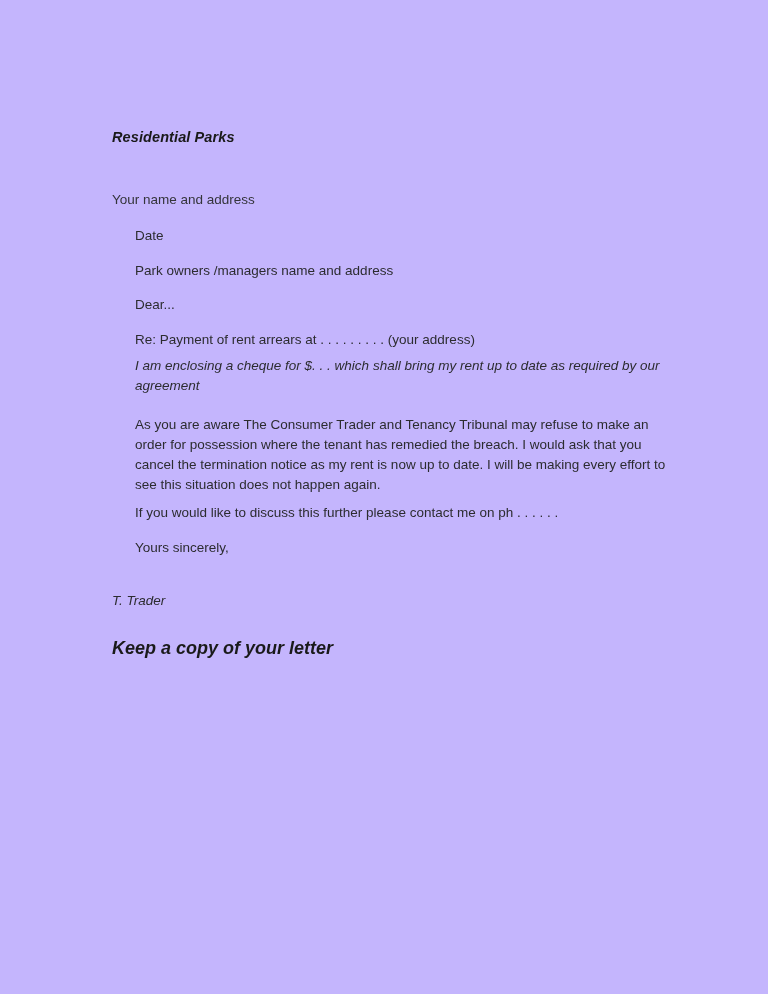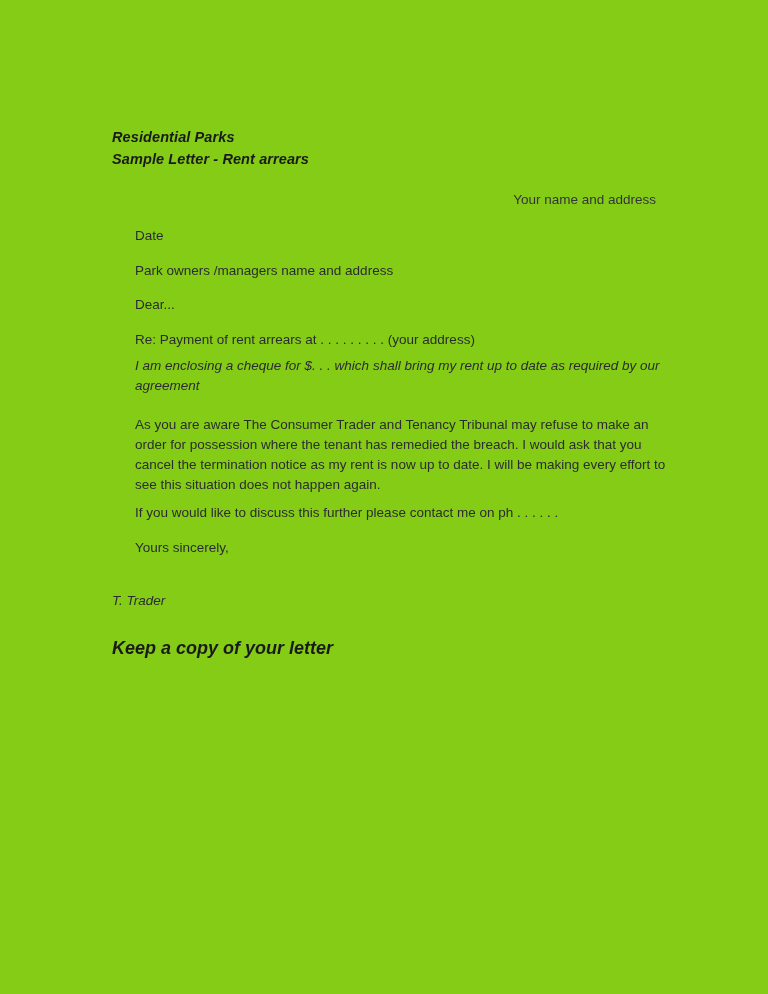--- a/index.html
+++ b/index.html
@@ -11,21 +11,21 @@
     height: 994px;
     background: #ffffff;
     font-family: "Liberation Sans", sans-serif;
     -webkit-font-smoothing: antialiased;
   }
 
   .page {
     position: relative;
     width: 768px;
     height: 994px;
-    background: #84cc16;
+    background: #c4b5fd;
     overflow: hidden;
   }
 
   
   .letter {
     position: absolute;
     left: 112px;
     top: 0;
     width: 544px;
   }
@@ -45,21 +45,20 @@
   .heading .hline {
     display: block;
     white-space: pre;
   }
 
   .addressee {
     position: absolute;
     top: 190px;
     left: 0;
     width: 100%;
-    text-align: right;
     font-size: 13.5px;
     line-height: 20px;
     color: #34343a;
   }
 
   .block {
     position: absolute;
     left: 0;
     width: 100%;
     font-size: 13.5px;
@@ -101,21 +100,20 @@
   }
 </style>
 </head>
 <body>
 
 <div class="page">
   <div class="letter">
 
     <div class="heading">
       <span class="hline">Residential Parks</span>
-      <span class="hline">Sample Letter - Rent arrears</span>
     </div>
 
     <div class="addressee">Your name and address</div>
 
     <div class="block b-date">Date</div>
 
     <div class="block b-park">Park owners /managers name and address</div>
 
     <div class="block b-dear">Dear...</div>
 

